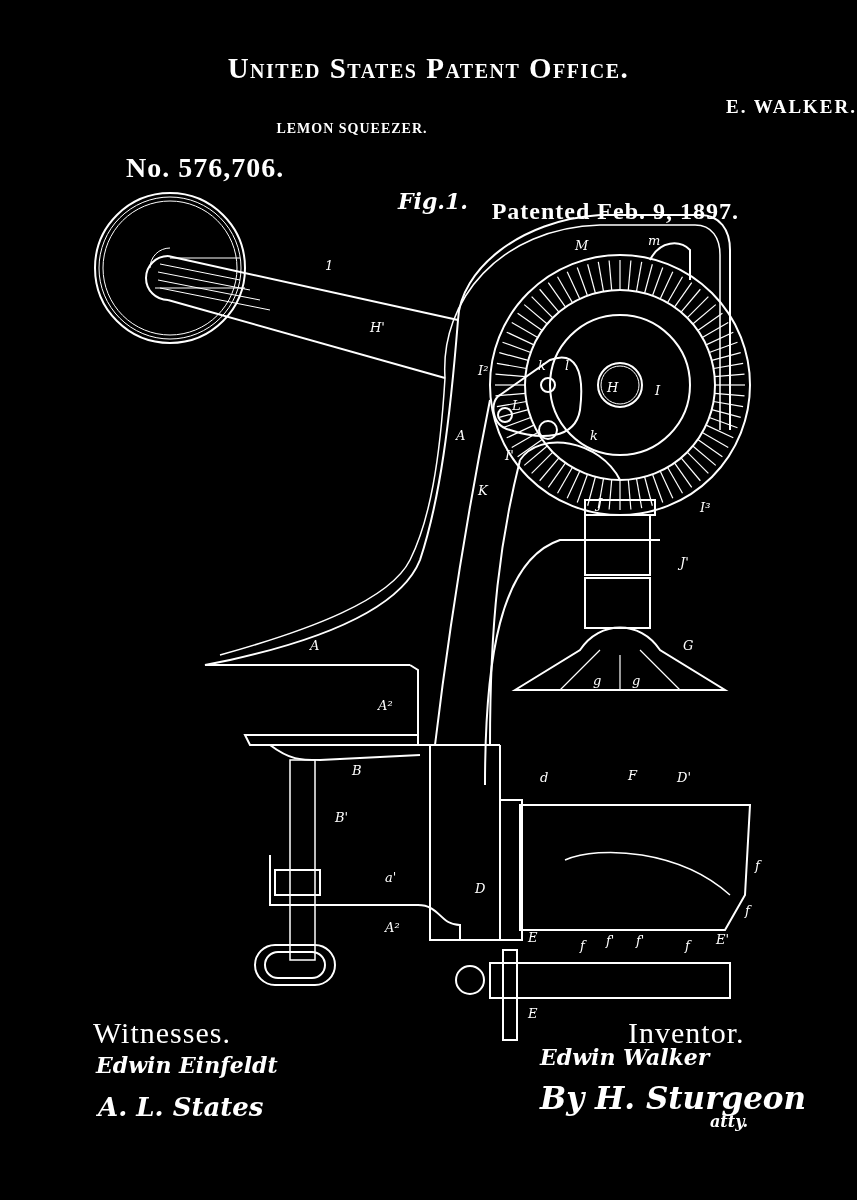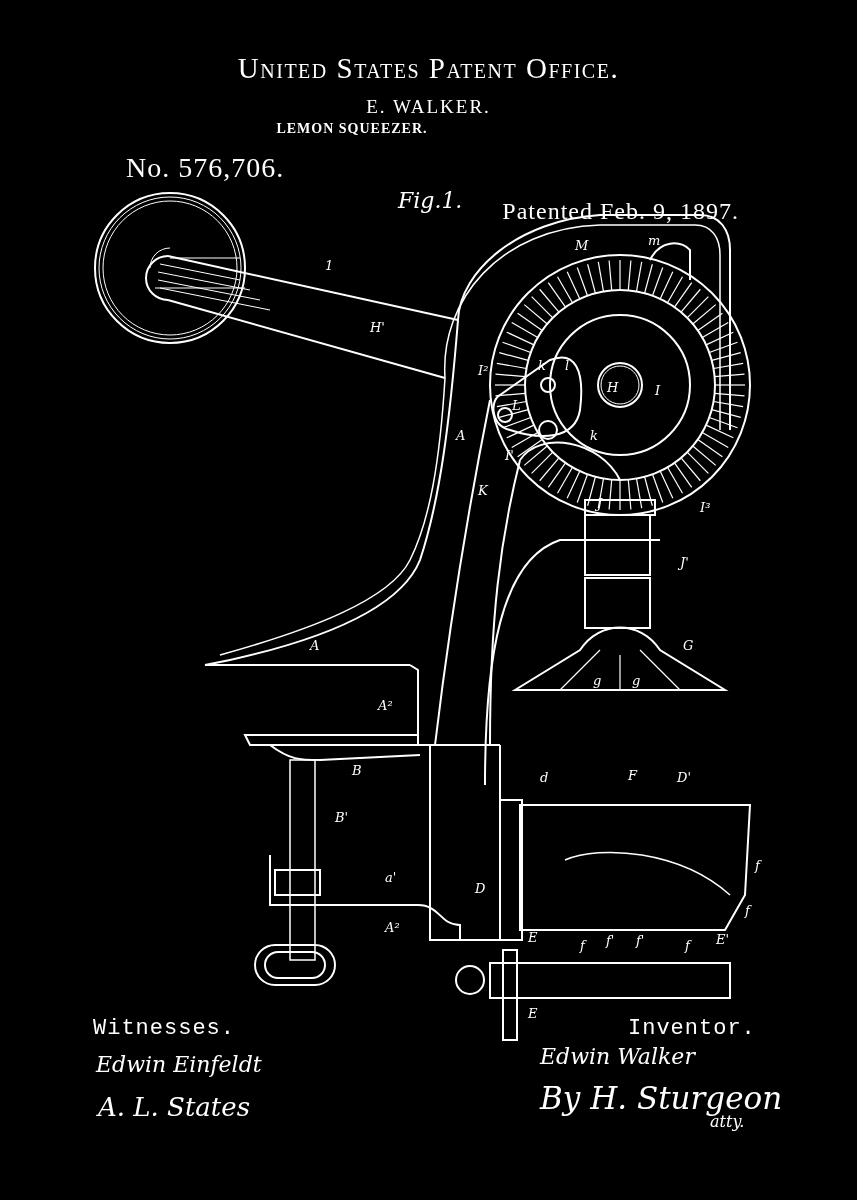--- a/index.html
+++ b/index.html
@@ -1,24 +1,24 @@
 <!DOCTYPE html>
 <html><head>
   <meta charset="utf-8">
   <style>
     html, body { margin:0; padding:0; background:#000; }
     body { width:857px; height:1200px; position:relative; overflow:hidden; color:#fff; font-family:"DejaVu Serif", serif; }
-    .abs { position:absolute; }
+    .abs { position:absolute;font-weight:bold; }
     .title { left:0; width:857px; top:52px; text-align:center; font-family:"Liberation Serif", serif; font-size:29px; letter-spacing:1.5px; font-variant:small-caps; }
-    .name { left:0; width:857px; top:96px; text-align:center; font-family:"Liberation Serif", serif; font-size:19px; letter-spacing:2px; }
+    .name { left:0; width:857px; top:96px; text-align:right; font-family:"Liberation Serif", serif; font-size:19px; letter-spacing:2px; }
     .subj { left:0; width:704px; top:121px; text-align:center; font-family:"Liberation Serif", serif; font-size:14px; font-weight:bold; letter-spacing:1px; }
     .no { left:126px; top:152px; font-family:"Liberation Serif", serif; font-size:28px; letter-spacing:1px; }
     .date { right:118px; top:156px; font-family:"Liberation Serif", serif; font-size:24px; letter-spacing:1px;margin-top:42px; }
     .fig { left:398px; top:188px; font-family:"DejaVu Serif", serif; font-style:italic; font-size:22px; }
-    .caps { font-family:Liberation Mono, monospace; font-weight:200; letter-spacing:1px; font-size:22px; }
+    .caps { font-family:Liberation Serif, serif; font-weight:200; letter-spacing:1px; font-size:30px; }
     .sig { font-family:"DejaVu Serif", serif; font-style:italic; font-size:22px; }
     svg.drawing { position:absolute; left:0; top:0; }
     .lbl { font-family:"DejaVu Serif", serif; font-style:italic; font-size:13px; fill:#fff; }
   </style>
 </head>
 <body>
 
 <div class="abs title">United States Patent Office.</div>
 <div class="abs name">E. WALKER.</div>
 <div class="abs subj">LEMON SQUEEZER.</div>

